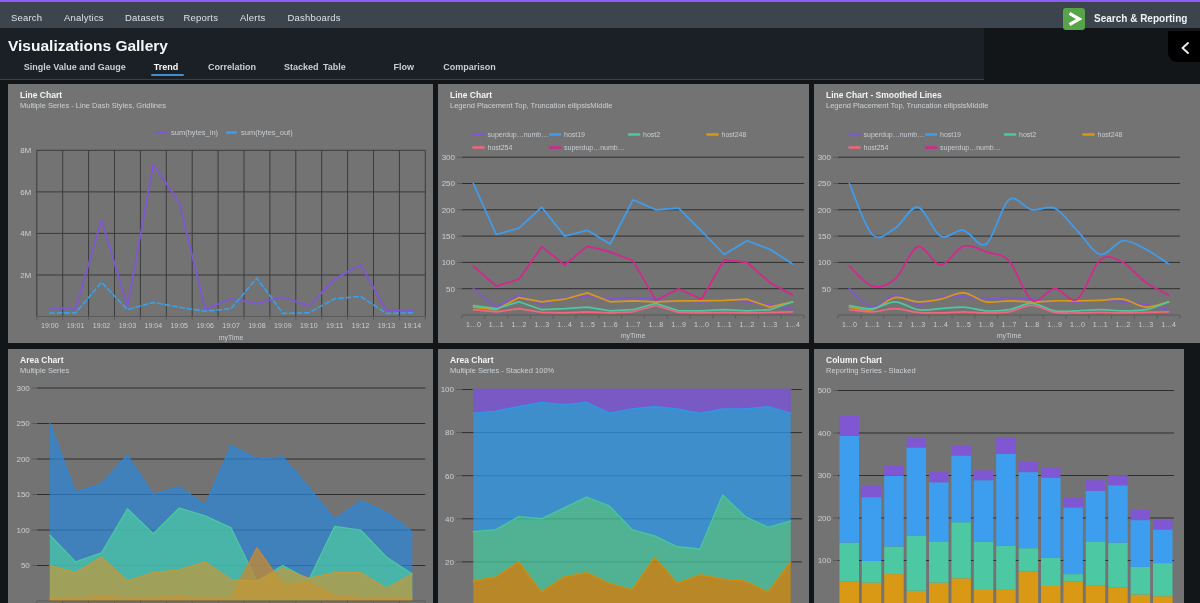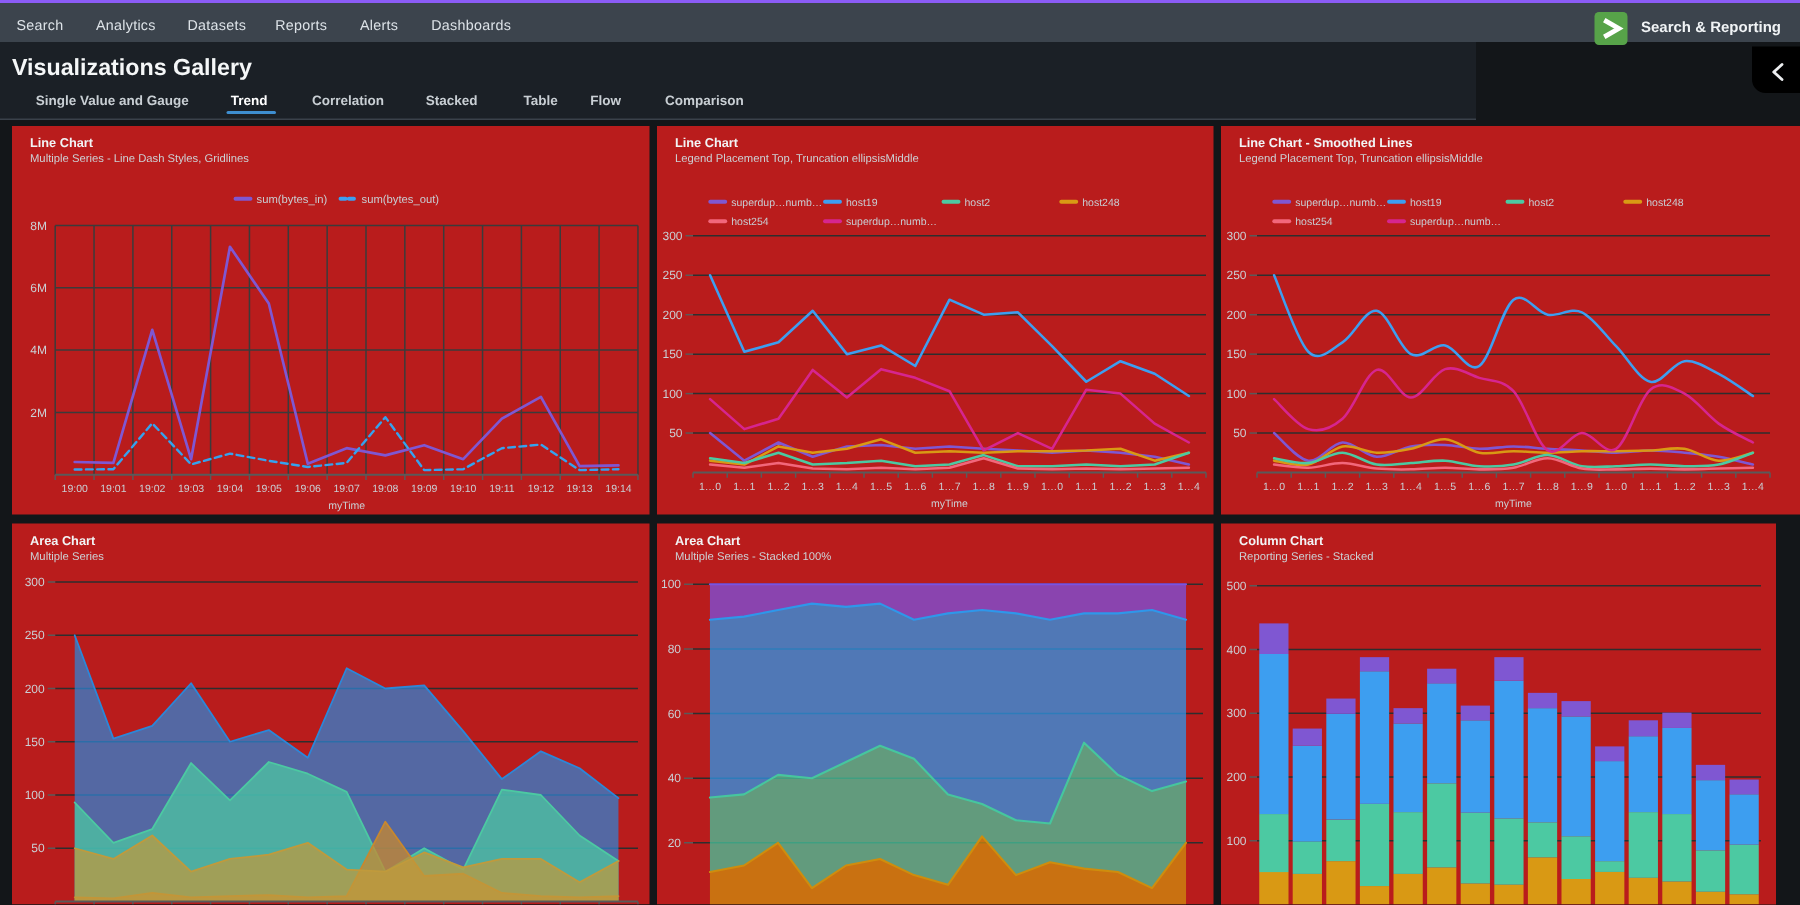--- a/index.html
+++ b/index.html
@@ -5,21 +5,21 @@
 .nav{position:absolute;left:0;top:0;width:1200px;height:28px;background:#3c444d;border-top:2px solid #8b5cf6}
 .nav span{position:absolute;top:9.5px;font-size:9.5px;color:#dde3e8;letter-spacing:0.2px}
 .appbox{position:absolute;left:1063px;top:5.5px;width:22px;height:22px;border-radius:3px;background:#57a349;overflow:hidden}
 .appname{position:absolute;left:1094px;top:10.5px;font-size:10px;font-weight:bold;color:#f0f3f5}
 .hdr{position:absolute;left:0;top:28px;width:984px;height:51.5px;background:#1b2026;border-bottom:1.5px solid #3a414a}
 .title{position:absolute;left:8px;top:9px;font-size:15.5px;font-weight:bold;color:#f5f7f8}
 .tab{position:absolute;top:34px;font-size:9px;font-weight:bold;color:#c9cfd4}
 .tab.active{color:#fff}
 .underline{position:absolute;left:150.5px;top:45.5px;width:33px;height:2.5px;background:#3e8ed0;border-radius:1px}
 .corner{position:absolute;right:0;top:31px;width:32px;height:31px;background:#000;border-bottom-left-radius:9px}
-.panel{position:absolute;background:#b91c1c}
+.panel{position:absolute;background:#737373}
 .ptitle{position:absolute;left:12px;top:6px;font-size:8.5px;font-weight:bold;color:#f2f4f5}
 .psub{position:absolute;left:12px;top:17px;font-size:7.5px;color:#ccd1d5}
 .chart{position:absolute;left:0;top:0}
 </style></head><body>
 <div class="nav">
     <span style="left:11px">Search</span>
     <span style="left:64px">Analytics</span>
     <span style="left:125px">Datasets</span>
     <span style="left:183.5px">Reports</span>
     <span style="left:240px">Alerts</span>
@@ -28,21 +28,21 @@
         <path d="M6.5 5.4 L16.2 11 L6.5 16.6" fill="none" stroke="#fff" stroke-width="3.2" stroke-linejoin="miter" stroke-linecap="butt"></path>
       </svg></div>
     <div class="appname">Search &amp; Reporting</div>
   </div>
 <div class="hdr">
     <div class="title">Visualizations Gallery</div>
 <div class="tab" style="left:23.8px">Single Value and Gauge</div>
     <div class="tab active" style="left:153.8px">Trend</div>
     <div class="tab" style="left:208px">Correlation</div>
     <div class="tab" style="left:283.9px">Stacked</div>
-    <div class="tab" style="left:349px">Table</div>
+    <div class="tab" style="left:323px">Table</div>
     <div class="tab" style="left:393.5px">Flow</div>
     <div class="tab" style="left:443.3px">Comparison</div>
 <div class="underline"></div>
   </div>
 <div class="corner"><svg width="32" height="31">
       <path d="M20 12 L14.5 17 L20 22" fill="none" stroke="#eceef0" stroke-width="1.9" stroke-linecap="round" stroke-linejoin="round"></path>
     </svg></div>
 <div class="panel" style="left:8px;top:84px;width:425px;height:259px">
     <div class="ptitle">Line Chart</div>
     <div class="psub">Multiple Series - Line Dash Styles, Gridlines</div>

